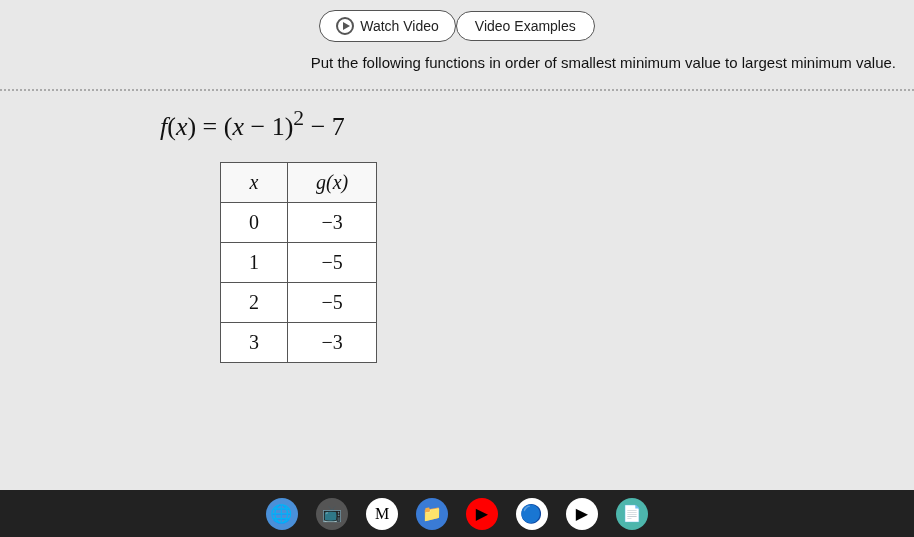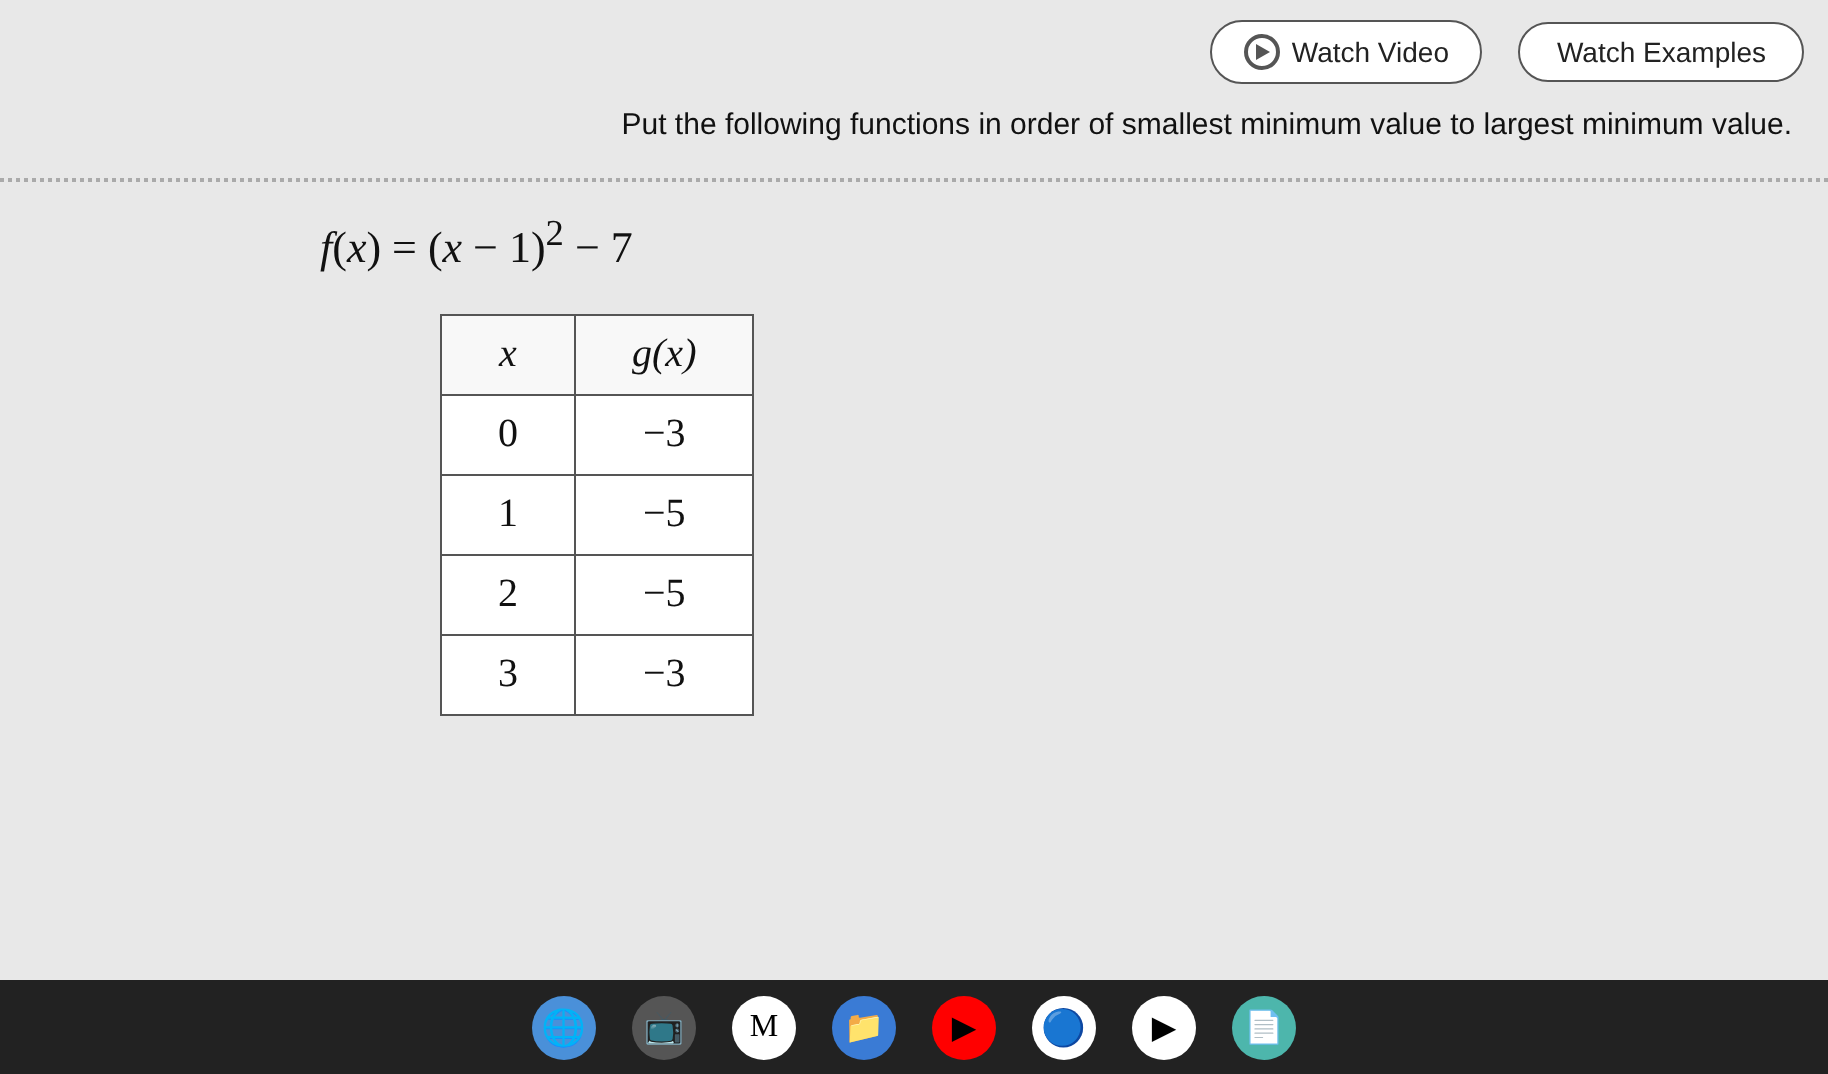--- a/index.html
+++ b/index.html
@@ -15,24 +15,24 @@
 
     .main-content {
       background: #e8e8e8;
       width: 914px;
       height: 490px;
       position: relative;
     }
 
     .top-bar {
       display: flex;
-      justify-content: flex-end;
+      justify-content: center;
       align-items: center;
       padding: 10px 12px 6px 12px;
-      gap: 18px;
+      gap: 0;
     }
 
     .watch-video-btn {
       display: flex;
       align-items: center;
       gap: 6px;
       border: 1.5px solid #555;
       border-radius: 20px;
       padding: 6px 16px;
       background: white;
@@ -85,21 +85,21 @@
       border: none;
       border-top: 2px dotted #aaa;
       margin: 4px 0 16px 0;
     }
 
     .function-area {
       padding: 0 0 0 160px;
     }
 
     .function-formula {
-      font-size: 22px;
+      font-size: 26px;
       color: #111;
       margin-bottom: 20px;
       font-family: Georgia, serif;
     }
 
     .table-container {
       margin-left: 60px;
     }
 
     table {
@@ -159,21 +159,21 @@
 <div class="main-content">
 
   <div class="top-bar">
     <button class="watch-video-btn">
       <div class="play-icon-circle">
         <div class="play-triangle"></div>
       </div>
       <span>Watch Video</span>
     </button>
     <button class="show-examples-btn">
-      <span>Watch Examples</span>
+      <span>Video Examples</span>
     </button>
   </div>
 
   <div class="question-text">
     <span>Put the following functions in order of smallest minimum value to largest minimum value.</span>
   </div>
 
   <hr class="dotted-divider">
 
   <div class="function-area">

